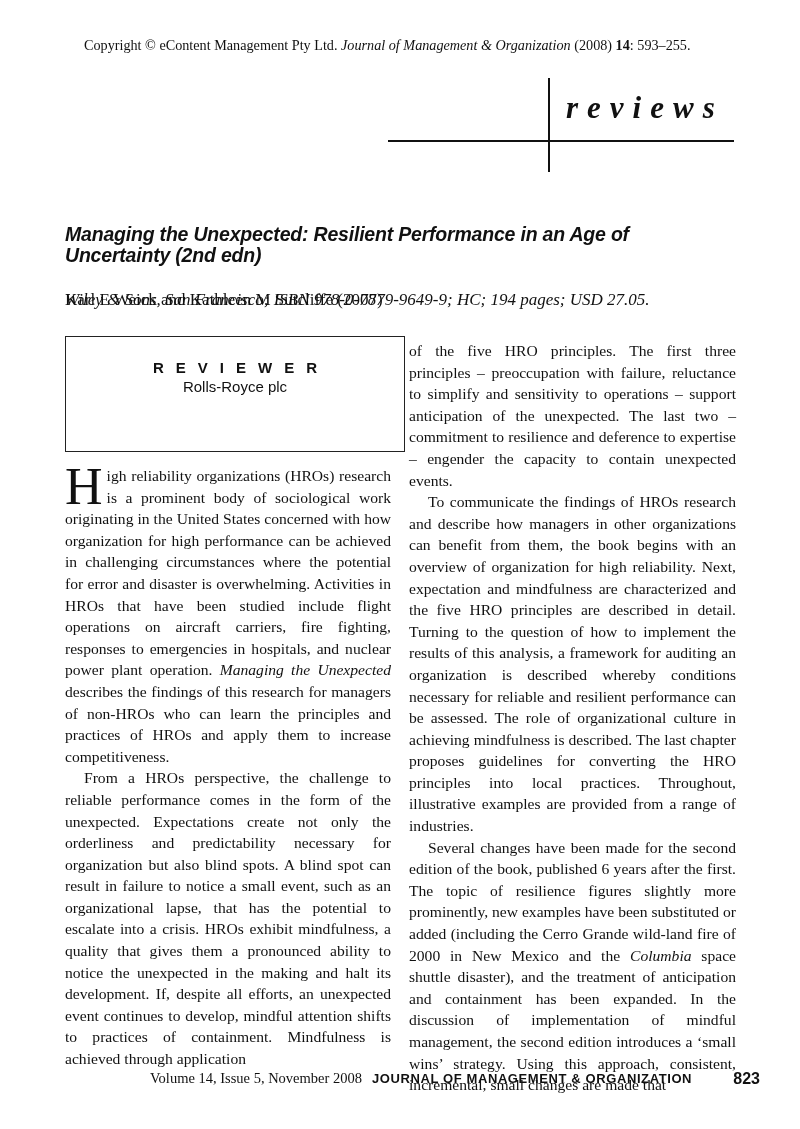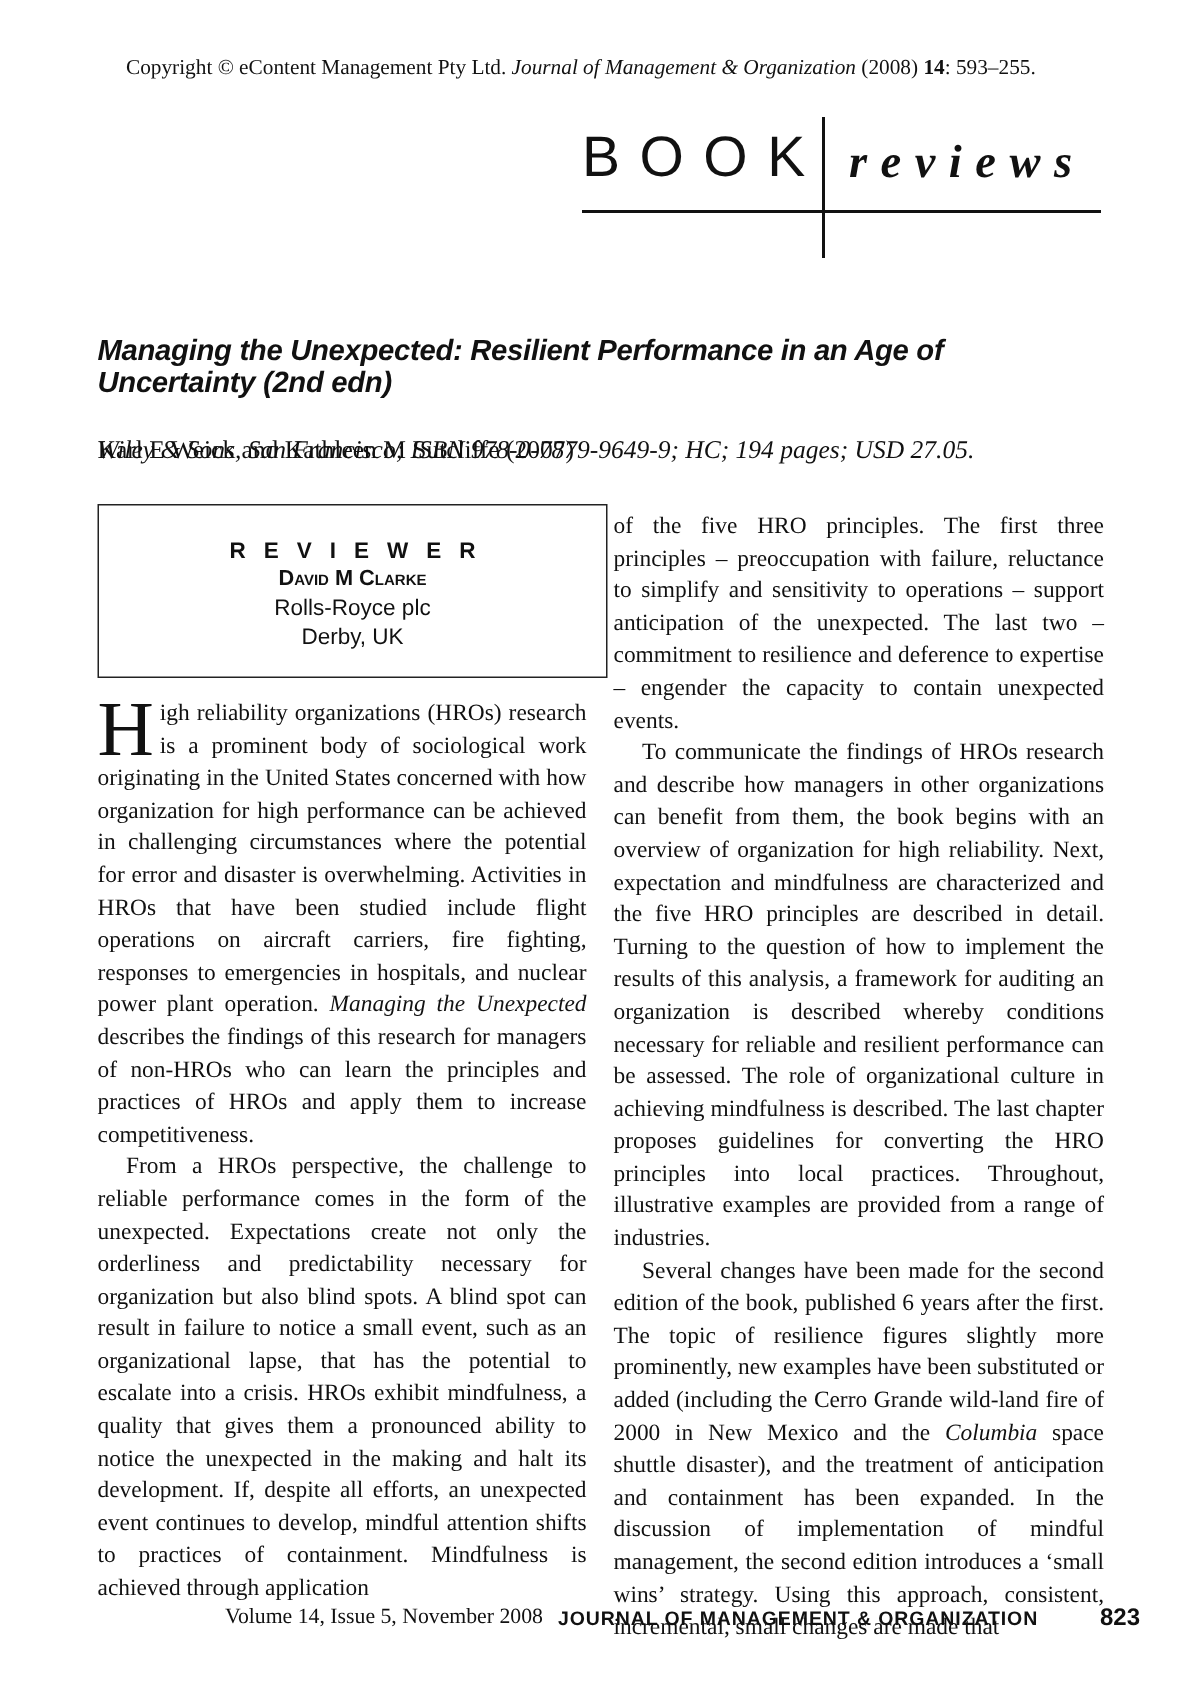--- a/index.html
+++ b/index.html
@@ -36,35 +36,32 @@
   .ft-vol { position: absolute; left: 0; top: 0; font-size: 14.5px; white-space: nowrap; }
   .ft-journal { position: absolute; left: 222px; top: 1px; font-size: 13px; font-weight: 700; letter-spacing: 0.6px; white-space: nowrap; }
   .ft-page { position: absolute; right: 0; top: 0; font-size: 16px; font-weight: 700; }
 </style>
 </head>
 <body>
 
 <div class="copyright serif"><span>Copyright © eContent Management Pty Ltd. </span><i>Journal of Management &amp; Organization</i><span> (2008) </span><b>14</b><span>: 593–255.</span></div>
 
 <div class="masthead">
-  <div class="mast-book sans">BOOK</div>
   <div class="mast-vline"></div>
   <div class="mast-reviews serif">reviews</div>
   <div class="mast-hline"></div>
 </div>
 
 <div class="book-title sans">Managing the Unexpected: Resilient Performance in an Age of Uncertainty (2nd edn)</div>
 <div class="book-authors serif">Karl E Weick and Kathleen M Sutcliffe (2007)</div>
 <div class="book-pub serif">Wiley &amp; Sons, San Francisco; ISBN 978-0-7879-9649-9; HC; 194 pages; USD 27.05.</div>
 
 <div class="reviewer-box sans">
   <div class="rv-label">REVIEWER</div>
-  <div class="rv-name">David M Clarke</div>
   <div class="rv-line">Rolls-Royce plc</div>
-  <div class="rv-line">Derby, UK</div>
 </div>
 
 <div class="col col-left serif">
   <p><span class="dropcap">H</span><span>igh reliability organizations (HROs) research is a prominent body of sociological work originating in the United States concerned with how organization for high performance can be achieved in challenging circumstances where the potential for error and disaster is overwhelming. Activities in HROs that have been studied include flight operations on aircraft carriers, fire fighting, responses to emergencies in hospitals, and nuclear power plant operation. </span><i>Managing the Unexpected</i><span> describes the findings of this research for managers of non-HROs who can learn the principles and practices of HROs and apply them to increase competitiveness.</span></p>
   <p class="indent">From a HROs perspective, the challenge to reliable performance comes in the form of the unexpected. Expectations create not only the orderliness and predictability necessary for organization but also blind spots. A blind spot can result in failure to notice a small event, such as an organizational lapse, that has the potential to escalate into a crisis. HROs exhibit mindfulness, a quality that gives them a pronounced ability to notice the unexpected in the making and halt its development. If, despite all efforts, an unexpected event continues to develop, mindful attention shifts to practices of containment. Mindfulness is achieved through application</p>
 </div>
 
 <div class="col col-right serif">
   <p>of the five HRO principles. The first three principles – preoccupation with failure, reluctance to simplify and sensitivity to operations – support anticipation of the unexpected. The last two – commitment to resilience and deference to expertise – engender the capacity to contain unexpected events.</p>
   <p class="indent">To communicate the findings of HROs research and describe how managers in other organizations can benefit from them, the book begins with an overview of organization for high reliability. Next, expectation and mindfulness are characterized and the five HRO principles are described in detail. Turning to the question of how to implement the results of this analysis, a framework for auditing an organization is described whereby conditions necessary for reliable and resilient performance can be assessed. The role of organizational culture in achieving mindfulness is described. The last chapter proposes guidelines for converting the HRO principles into local practices. Throughout, illustrative examples are provided from a range of industries.</p>

